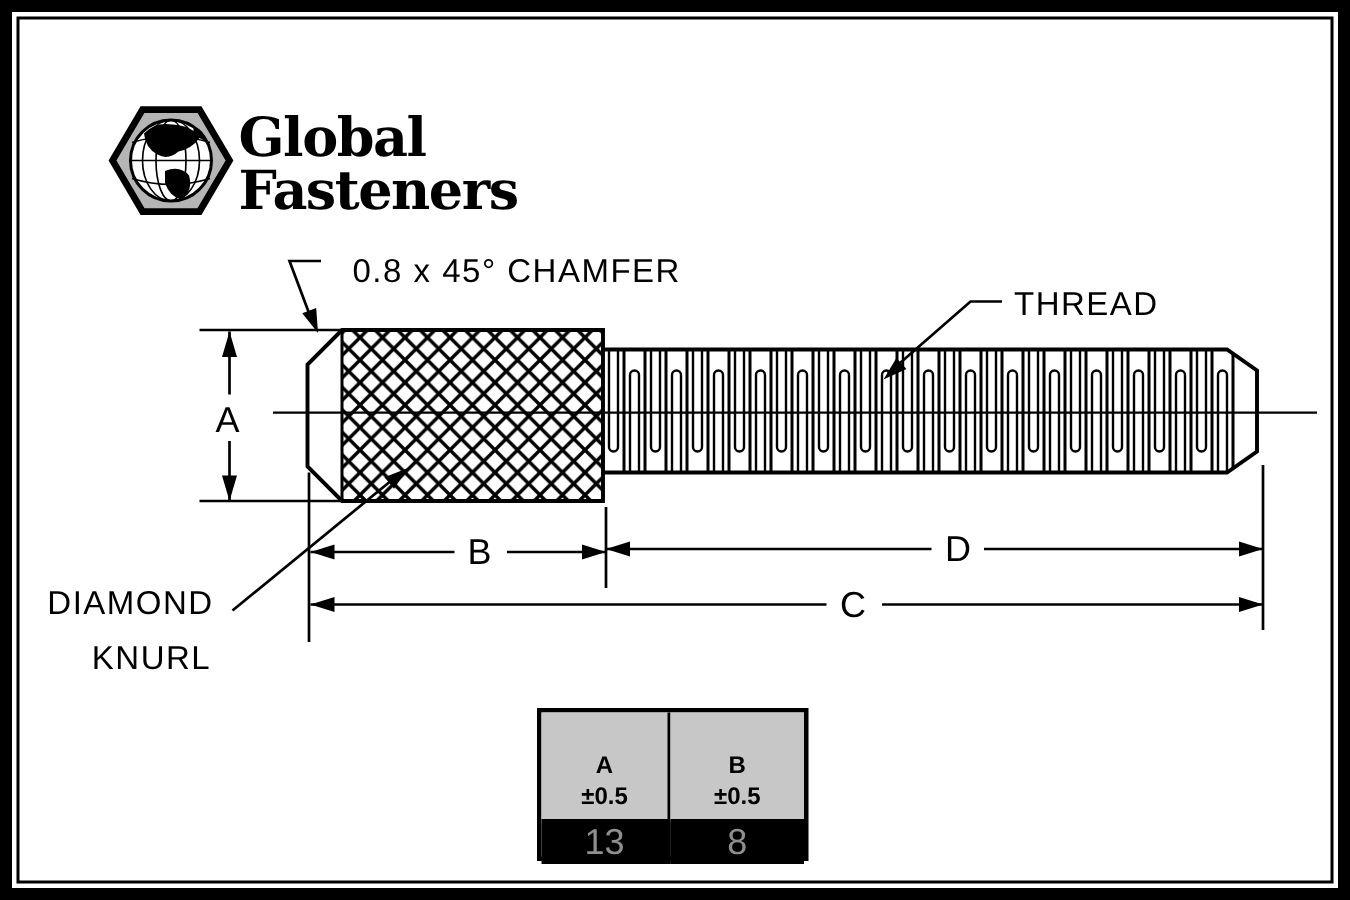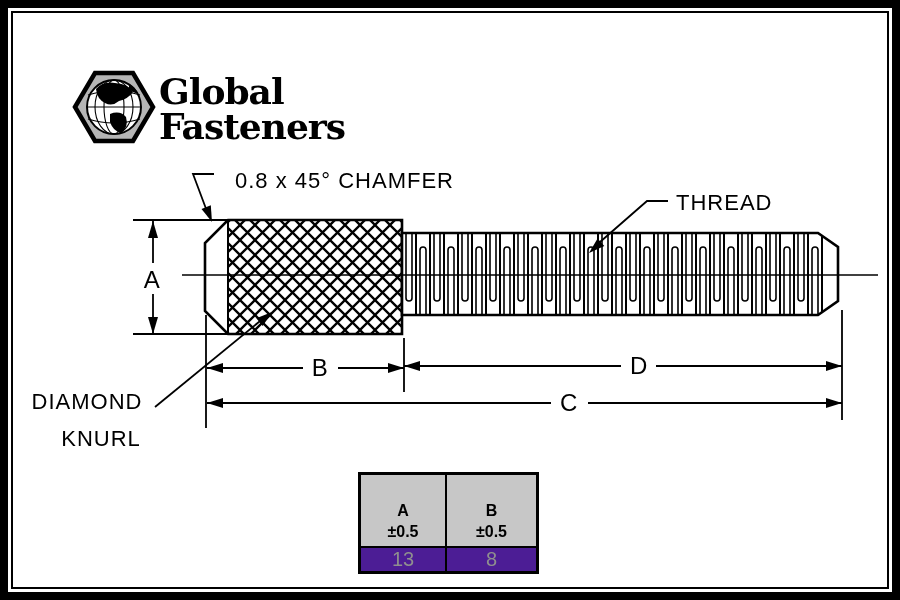--- a/index.html
+++ b/index.html
@@ -22,22 +22,22 @@
     box-sizing:border-box;border:3px solid #000;background:#fff;
     display:grid;grid-template-columns:86px 1fr;grid-template-rows:73px 1fr;
   }
   .dims-table .th{
     background:#c7c7c7;display:flex;flex-direction:column;justify-content:flex-end;
     align-items:center;padding-bottom:5px;gap:3px;
     font-weight:bold;font-size:16px;color:#000;border-bottom:2px solid #000;
   }
   .dims-table .th.first, .dims-table .td.first{border-right:2px solid #000;}
   .dims-table .td{
-    background:#4c1d95;display:flex;align-items:center;justify-content:center;
-    font-size:20px;color:#8f8f8f;
+    background:#000000;display:flex;align-items:center;justify-content:center;
+    font-size:24px;color:#8f8f8f;
   }
 </style>
 </head>
 <body>
 
 <div class="stage">
   <div class="frame-inner"></div>
 
   <div class="canvas">
     <svg width="900" height="600" viewBox="0 0 900 600">

